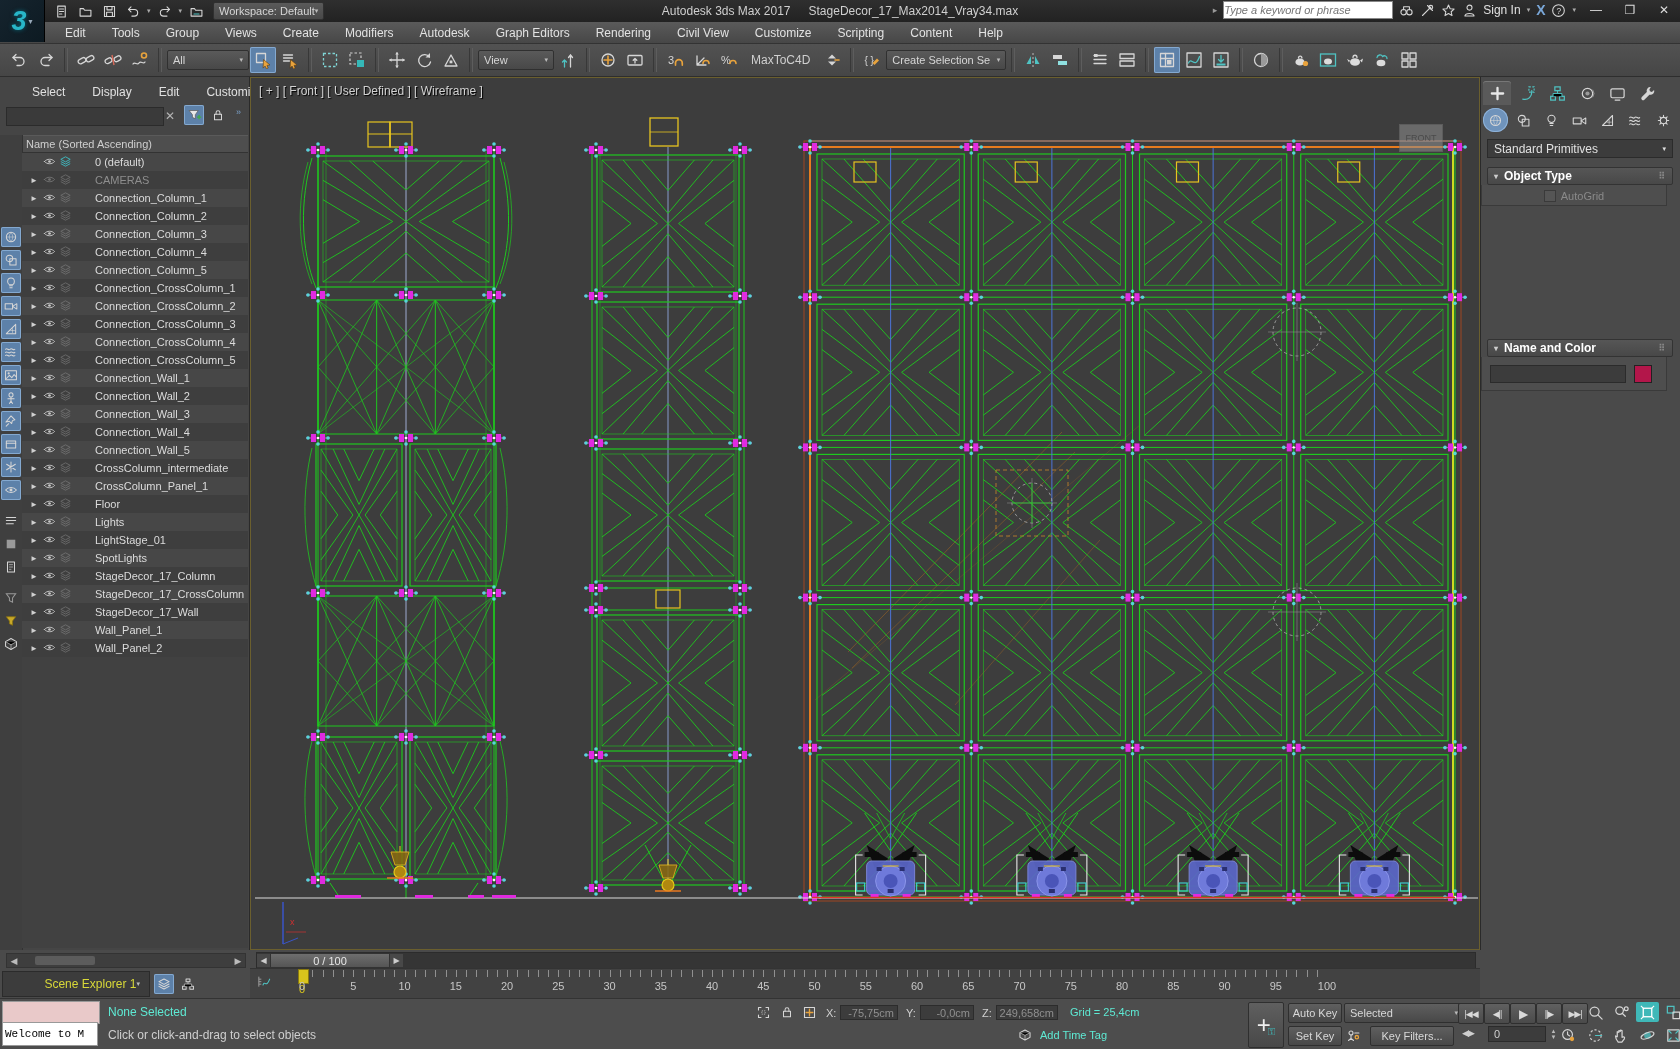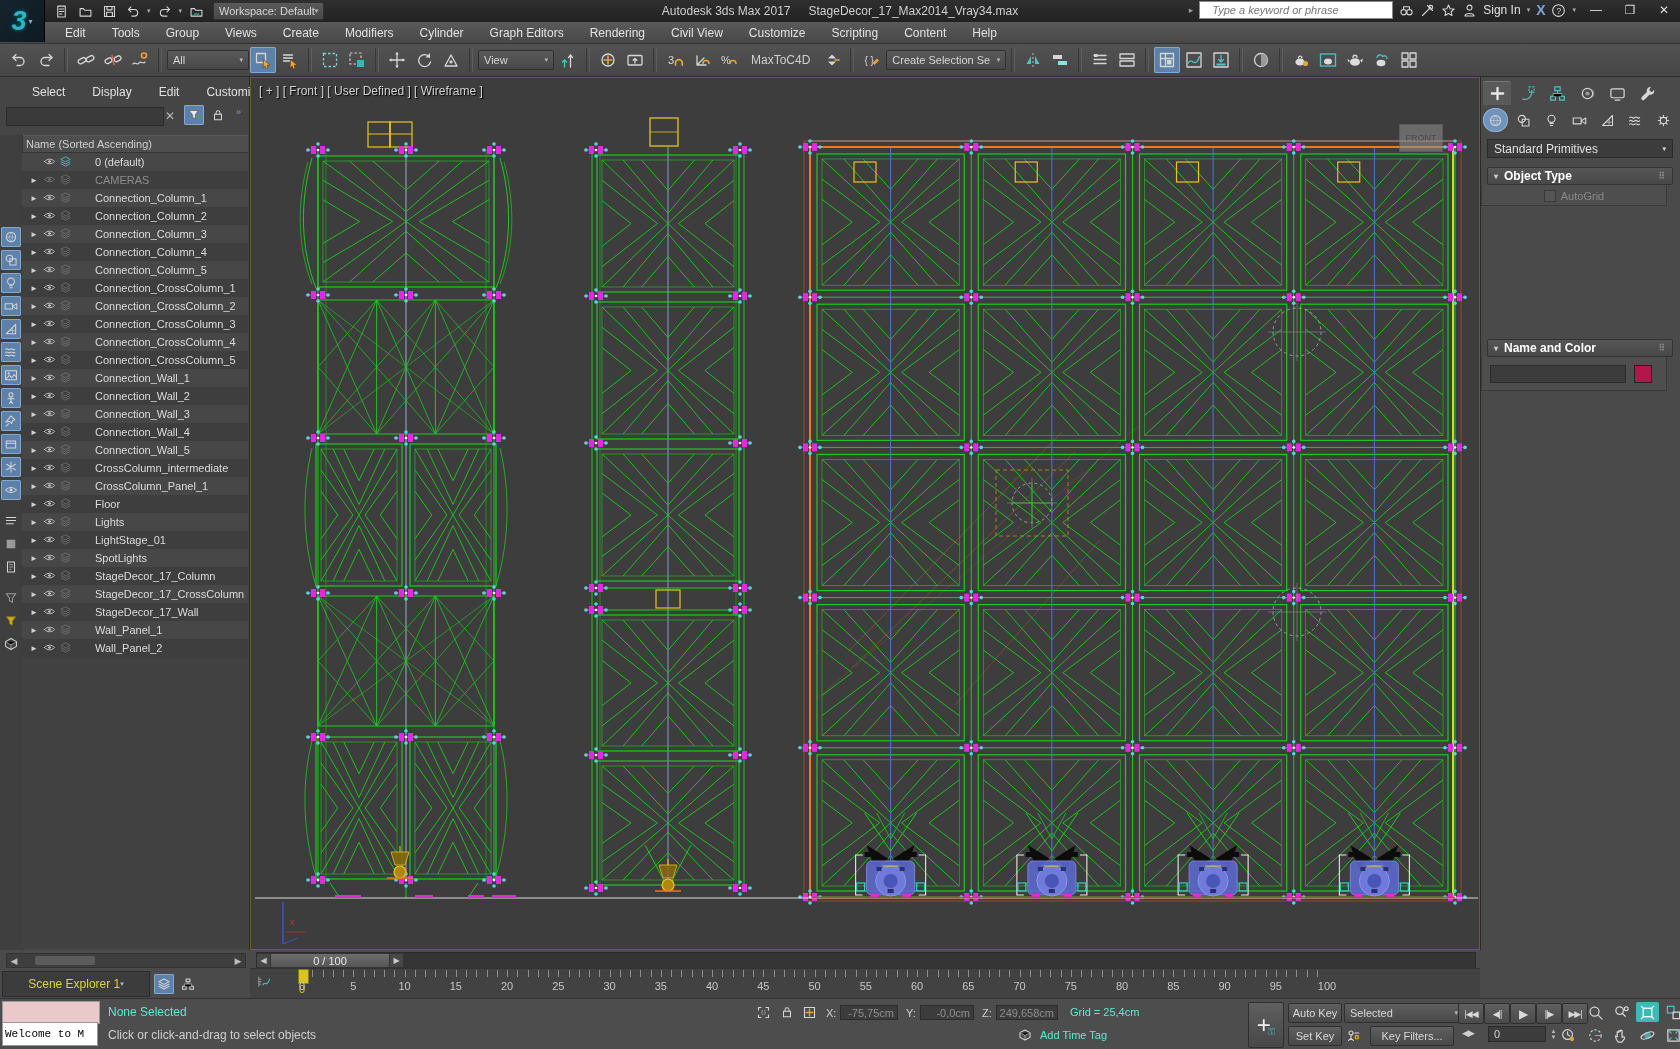--- a/index.html
+++ b/index.html
@@ -14,21 +14,21 @@
   #maxlogo .three{color:#28b6c8;font-size:27px;font-weight:bold;font-style:italic;text-shadow:0 0 4px #0a6a7a;}
   #maxlogo .car{color:#9ab;font-size:8px;margin-left:2px;}
   .qa{display:flex;align-items:center;gap:2px;margin-left:50px;}
   .qabtn{width:22px;height:18px;display:flex;align-items:center;justify-content:center;border-radius:2px;}
   .qacar{color:#aaa;font-size:7px;margin:0 1px;}
   #workspace{height:16px;margin-left:6px;}
   #titletext{position:absolute;left:0;right:0;top:0;height:22px;display:flex;align-items:center;justify-content:center;
              gap:18px;color:#cfcfcf;font-size:12px;pointer-events:none;border-radius:7px;}
   #titleright{position:absolute;right:2px;top:1px;display:flex;align-items:center;gap:6px;}
   #searchbox{width:168px;height:16px;background:#fff;border:1px solid #888;color:#777;font-style:italic;
-             font-size:11px;padding:0 12px;font-family:"Liberation Sans",sans-serif;}
+             font-size:11px;padding:0 0;font-family:"Liberation Sans",sans-serif;}
   .winbtn{width:28px;height:18px;display:flex;align-items:center;justify-content:center;color:#ddd;font-size:12px;}
   .tico{display:flex;align-items:center;justify-content:center;}
   
   #menubar{left:0;top:22px;width:1680px;height:22px;background:linear-gradient(#5a5a5a,#474747);
            display:flex;align-items:center;padding-left:52px;box-sizing:border-box;border-bottom:1px solid #333;}
   .menuitem{padding:0 13px;height:22px;display:flex;align-items:center;color:#e2e2e2;font-size:12px;}
   
   #toolbar{left:0;top:44px;width:1680px;height:33px;background:linear-gradient(#525252,#464646);
            display:flex;align-items:center;padding-left:6px;box-sizing:border-box;border-bottom:1px solid #2e2e2e;gap:1px;}
   .tbtn{width:26px;height:26px;display:flex;align-items:center;justify-content:center;border-radius:2px;flex:0 0 auto;}
@@ -86,21 +86,21 @@
   #autogrid-box{width:10px;height:10px;background:#555;border:1px solid #3a3a3a;}
   #nc-field{margin:8px 4px 10px 8px;width:134px;height:16px;background:#3c3c3c;border:1px solid #2b2b2b;display:inline-block;}
   #nc-swatch{display:inline-block;width:16px;height:16px;border:1px solid #222;vertical-align:top;margin-top:8px;margin-left:4px;}
   
   #bottomzone{left:0;top:950px;width:1680px;height:48px;background:#4a4a4a;}
   #se-hscroll{position:absolute;left:6px;top:3px;width:238px;height:13px;background:#3e3e3e;border:1px solid #333;display:flex;align-items:center;}
   .scr-ar{width:14px;color:#bbb;font-size:9px;text-align:center;}
   #se-hthumb{width:60px;height:9px;background:#5c5c5c;border-radius:2px;margin-left:14px;}
   #se-footer{position:absolute;left:2px;top:21px;display:flex;align-items:center;gap:4px;}
   #se-name{width:148px;height:26px;background:#3c3c3c;border:1px solid #2b2b2b;color:#d8d838;font-size:12px;
-           display:flex;align-items:center;padding:0 9px;box-sizing:border-box;justify-content:center;}
+           display:flex;align-items:center;padding:0 9px;box-sizing:border-box;justify-content:flex-end;}
   #tslider{position:absolute;left:256px;top:2px;width:1218px;height:15px;background:#353535;border:1px solid #2c2c2c;
            display:flex;align-items:center;}
   .ts-ar{width:13px;height:13px;background:#484848;color:#ccc;font-size:8px;display:flex;align-items:center;justify-content:center;}
   #ts-handle{width:118px;height:13px;background:linear-gradient(#6e6e6e,#555);border:1px solid #333;color:#e8e8e8;
              font-size:11px;display:flex;align-items:center;justify-content:center;text-align:center;}
   #ruler{position:absolute;left:250px;top:18px;width:1230px;height:30px;background:#424242;border-top:1px solid #333;}
   #tickstrip{position:absolute;left:52px;top:1px;width:1025px;height:7px;
              background:repeating-linear-gradient(90deg,#909090 0 1px,transparent 1px 10.25px);}
   .rlab{position:absolute;top:11px;color:#c6c6c6;font-size:11px;transform:translateX(-50%);}
   #rmarker{position:absolute;left:48px;top:0px;width:9px;height:13px;background:#d8c41c;border:1px solid #8a7a10;}
@@ -226,21 +226,21 @@
     </div>
   </div>
 
   <div class="abs" id="menubar">
       <div class="menuitem">Edit</div>
       <div class="menuitem">Tools</div>
       <div class="menuitem">Group</div>
       <div class="menuitem">Views</div>
       <div class="menuitem">Create</div>
       <div class="menuitem">Modifiers</div>
-      <div class="menuitem">Cylinder</div>
+      <div class="menuitem">Autodesk</div>
       <div class="menuitem">Graph Editors</div>
       <div class="menuitem">Rendering</div>
       <div class="menuitem">Civil View</div>
       <div class="menuitem">Customize</div>
       <div class="menuitem">Scripting</div>
       <div class="menuitem">Content</div>
       <div class="menuitem">Help</div>
     </div>
 
   <div class="abs" id="toolbar">

